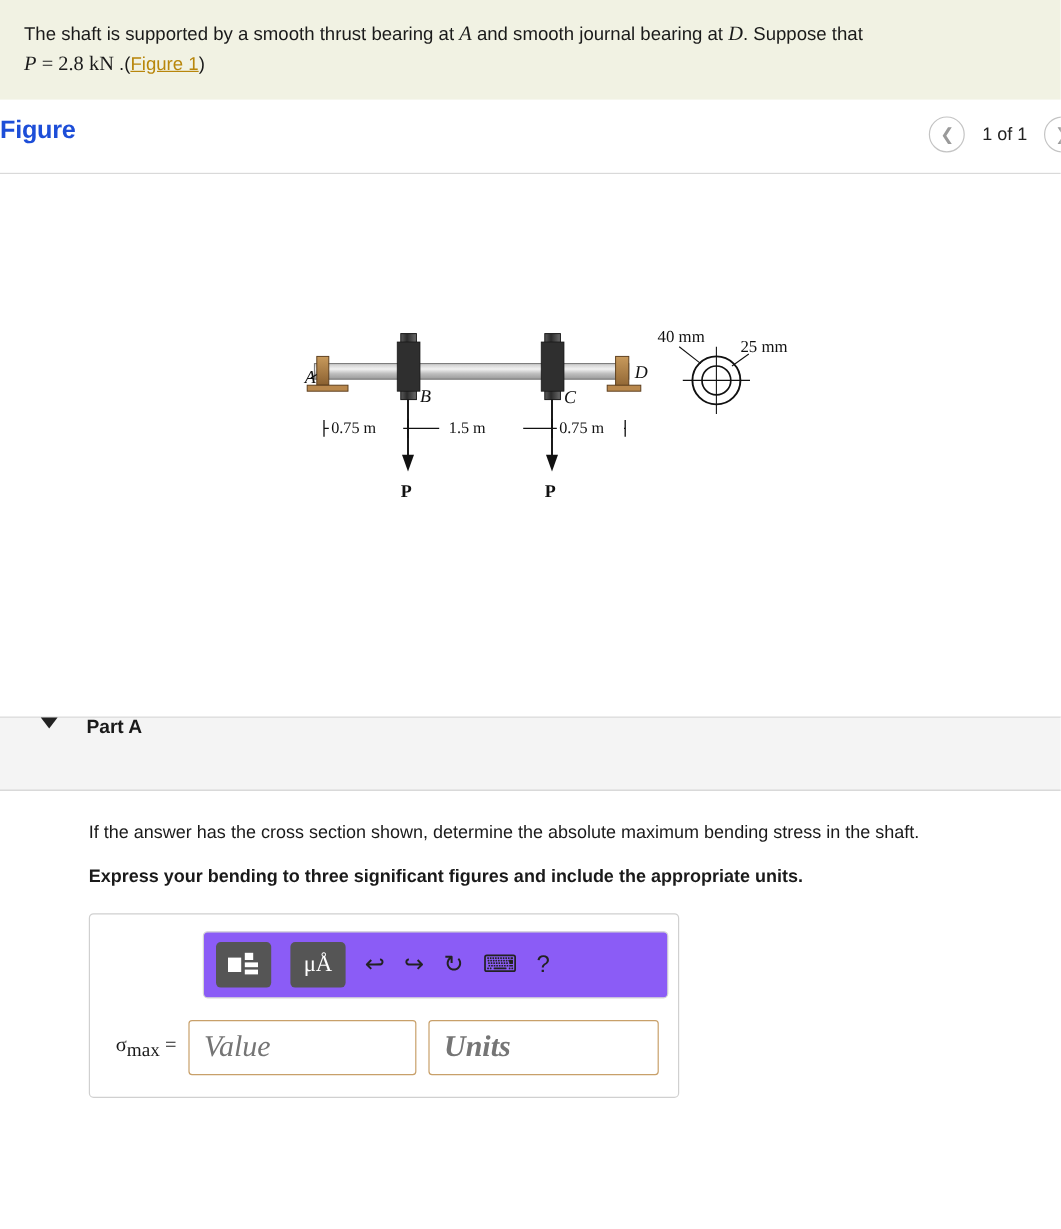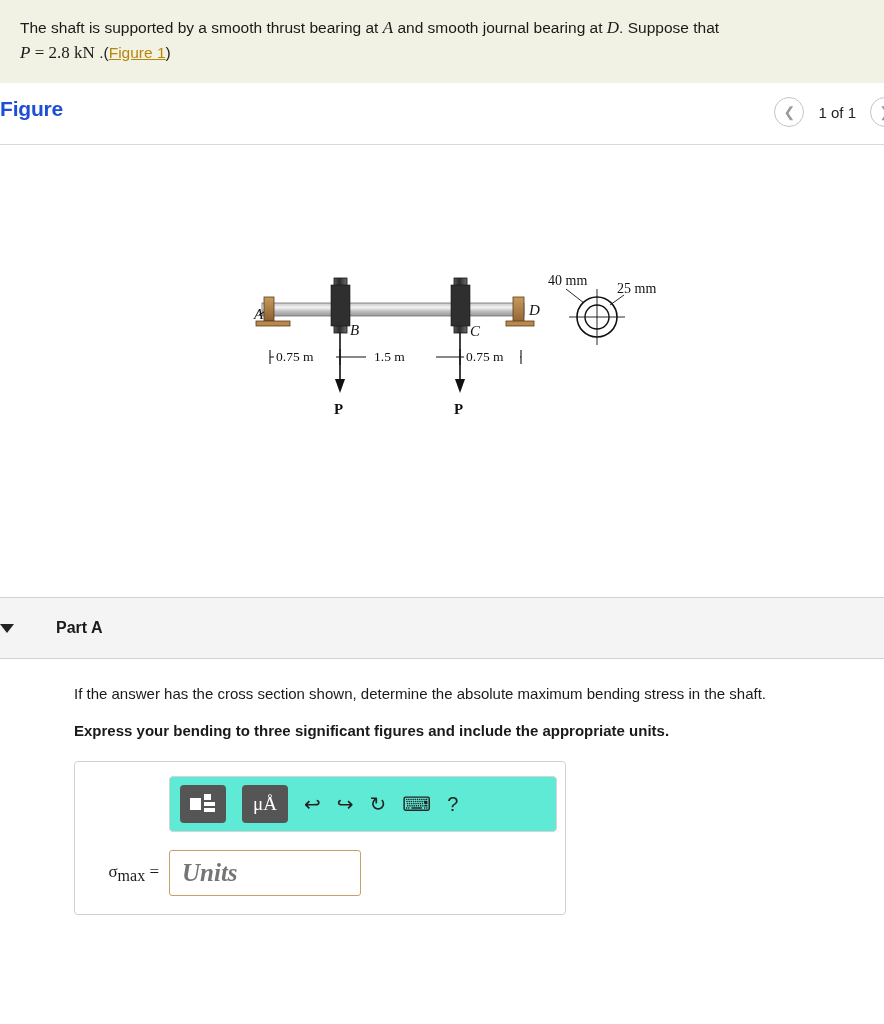--- a/index.html
+++ b/index.html
@@ -68,22 +68,23 @@
   }
   .fig-svg { position: absolute; left: 0; top: 0; }
 
   
   .parta-bar {
     border-top: 1px solid #d2d2d2;
     border-bottom: 1px solid #d2d2d2;
     background: #f4f4f4;
     height: 62px;
     display: flex;
-    align-items: center;
-    gap: 42px;
+    align-items: flex-start;
+    padding-left: 34px;
+    gap: 24px;
   }
   .caret {
     width: 0; height: 0;
     border-left: 7px solid transparent;
     border-right: 7px solid transparent;
     border-top: 9px solid #222;
     cursor: pointer;
   }
   .parta-label { font-size: 16px; font-weight: bold; }
 
@@ -99,21 +100,21 @@
     border: 1px solid #d0d0d0;
     border-radius: 4px;
     background: #fff;
     padding: 14px 16px 18px 16px;
   }
   .toolbar {
     margin-left: 78px;
     width: 388px;
     border: 1px solid #d5d5d5;
     border-radius: 4px;
-    background: #5eead4;
+    background: #8b5cf6;
     height: 56px;
     display: flex;
     align-items: center;
     padding: 0 10px;
     gap: 16px;
   }
   .tb-btn {
     width: 46px; height: 38px;
     background: #555;
     border-radius: 4px;
@@ -294,16 +295,17 @@
       <div class="tb-icon">↻</div>
       <div class="tb-icon">⌨</div>
       <div class="tb-icon">?</div>
     </div>
 
     <div class="answer-row">
       <div class="sigma">
         <span>σ</span><sub>max</sub>
         <span>=</span>
       </div>
+      <input class="field field-value" placeholder="Value" style="">
       <input class="field field-units" placeholder="Units" style="">
     </div>
   </div>
 </div>
 
 </body></html>

